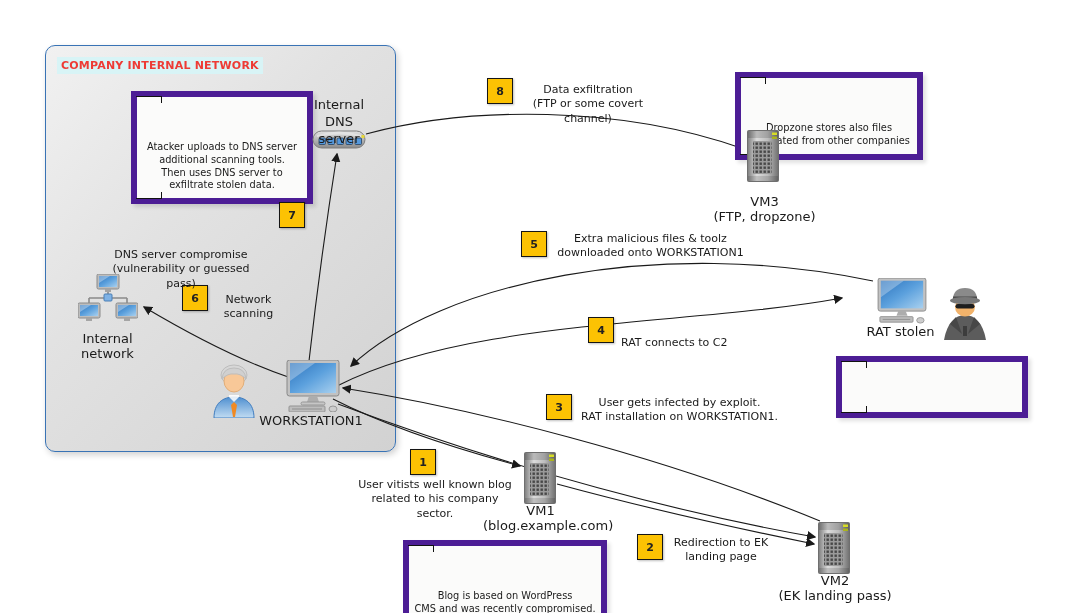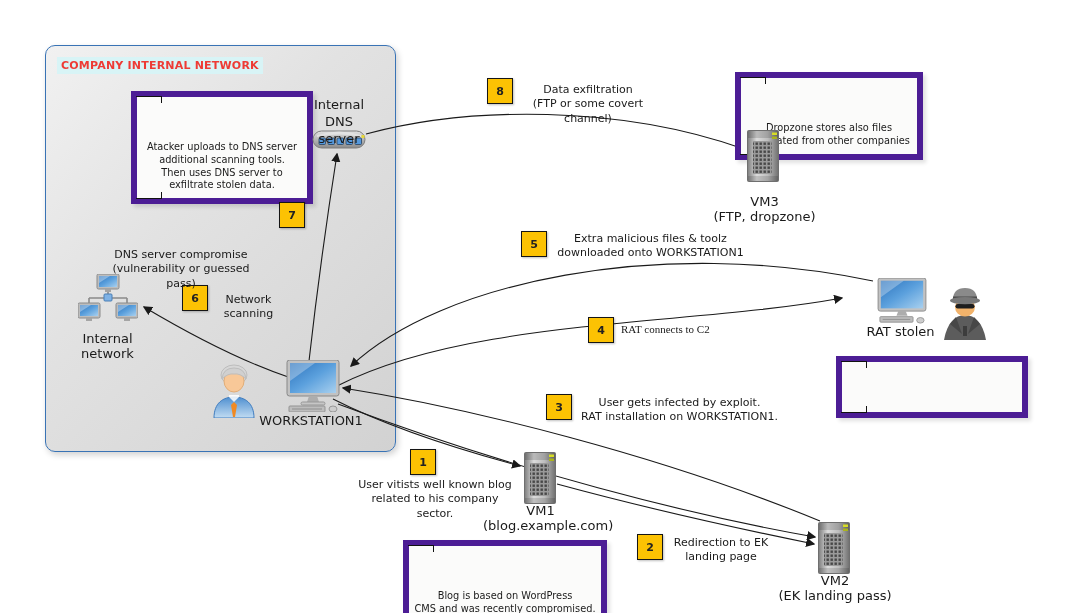--- a/index.html
+++ b/index.html
@@ -284,21 +284,21 @@
 
   <div class="abs badge" style="left:637px;top:534px;">2</div>
   <div class="abs steplabel txt center" style="left:666px;top:536px;width:110px;">Redirection to EK
 landing page</div>
 
   <div class="abs badge" style="left:546px;top:394px;">3</div>
   <div class="abs steplabel txt center" style="left:577px;top:396px;width:205px;">User gets infected by exploit.
 RAT installation on WORKSTATION1.</div>
 
   <div class="abs badge" style="left:588px;top:317px;">4</div>
-  <div class="abs steplabel txt" style="left:621px;top:322px;width:140px;font-family:Liberation Serif, serif;">RAT connects to C2</div>
+  <div class="abs steplabel txt" style="left:621px;top:336px;width:140px;">RAT connects to C2</div>
 
   <div class="abs badge" style="left:521px;top:231px;">5</div>
   <div class="abs steplabel txt center" style="left:548px;top:232px;width:205px;">Extra malicious files &amp; toolz
 downloaded onto WORKSTATION1</div>
 
   <div class="abs badge" style="left:182px;top:285px;">6</div>
   <div class="abs steplabel txt center" style="left:211px;top:293px;width:75px;">Network
 scanning</div>
 
   <div class="abs badge" style="left:279px;top:202px;">7</div>

